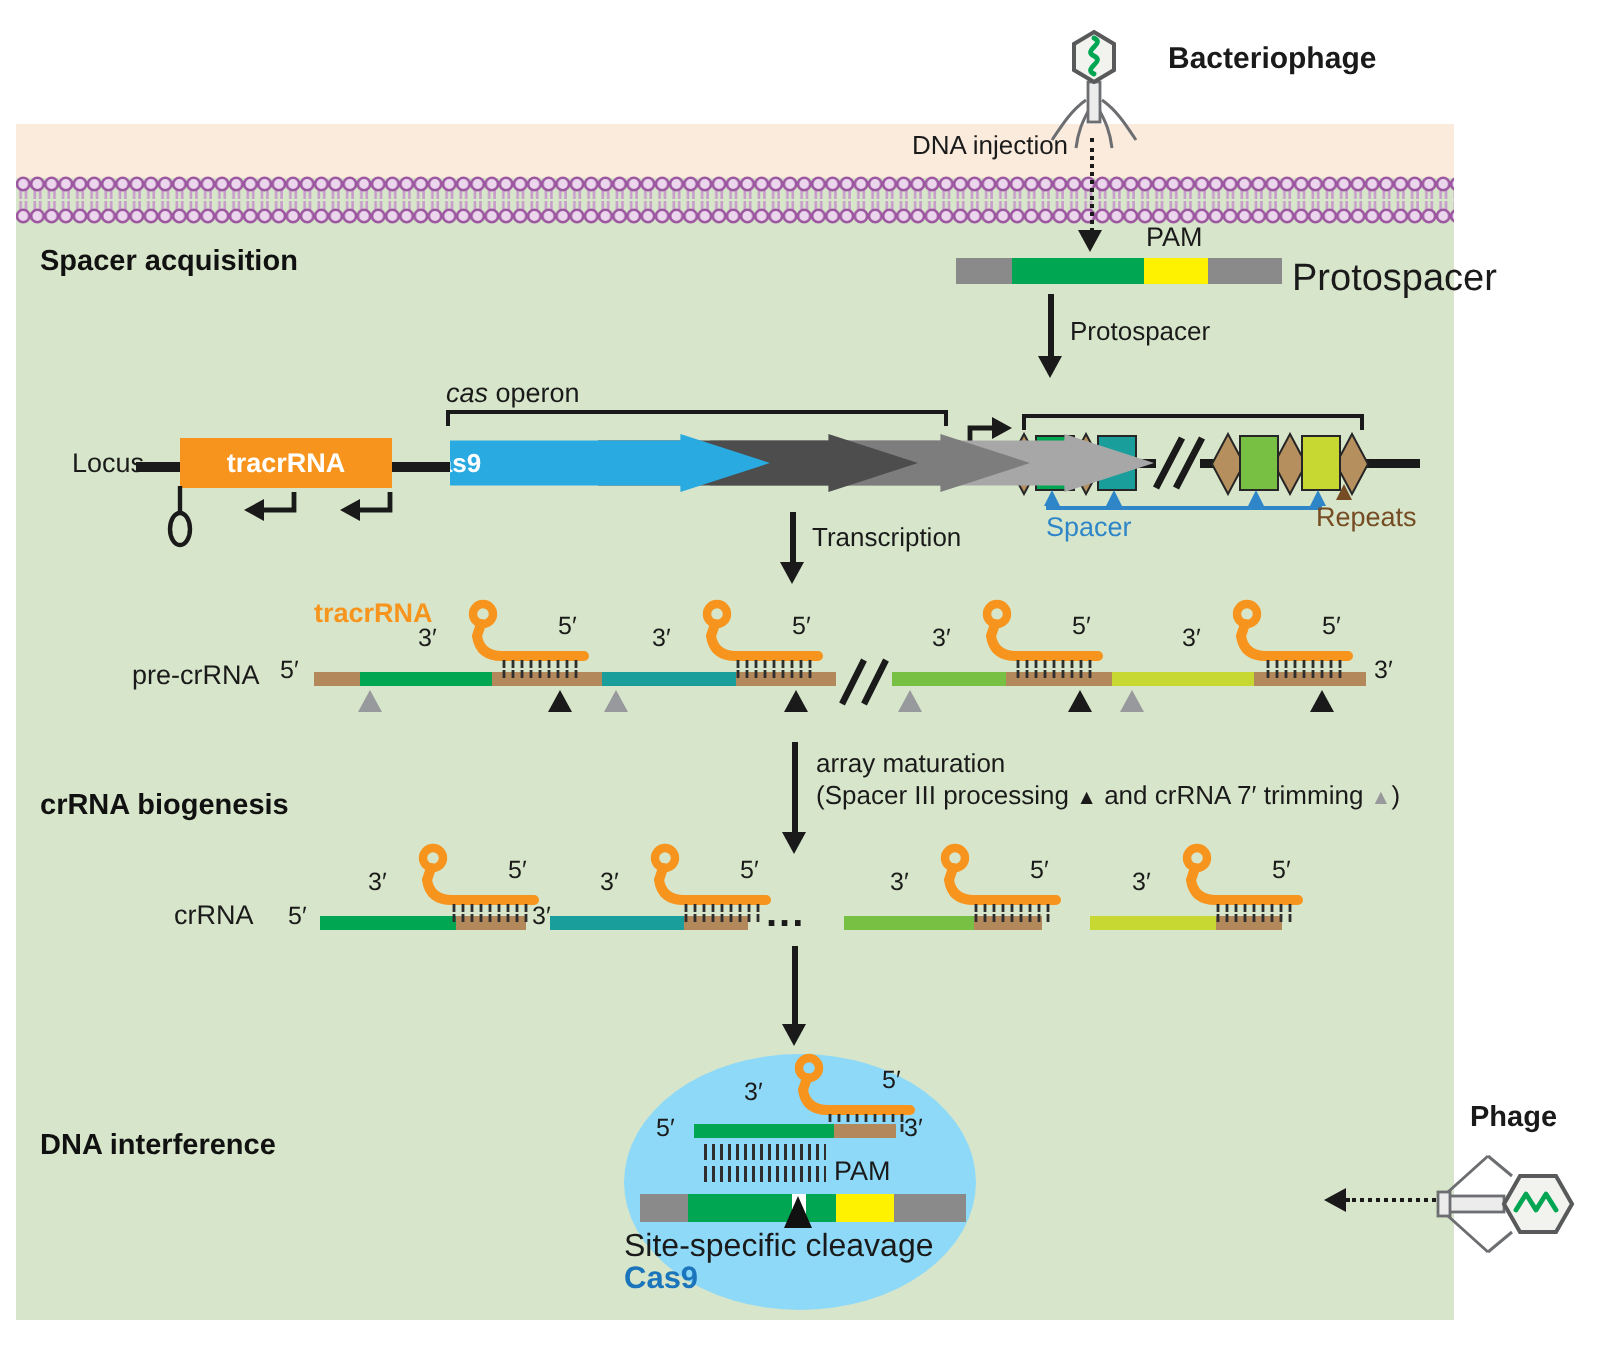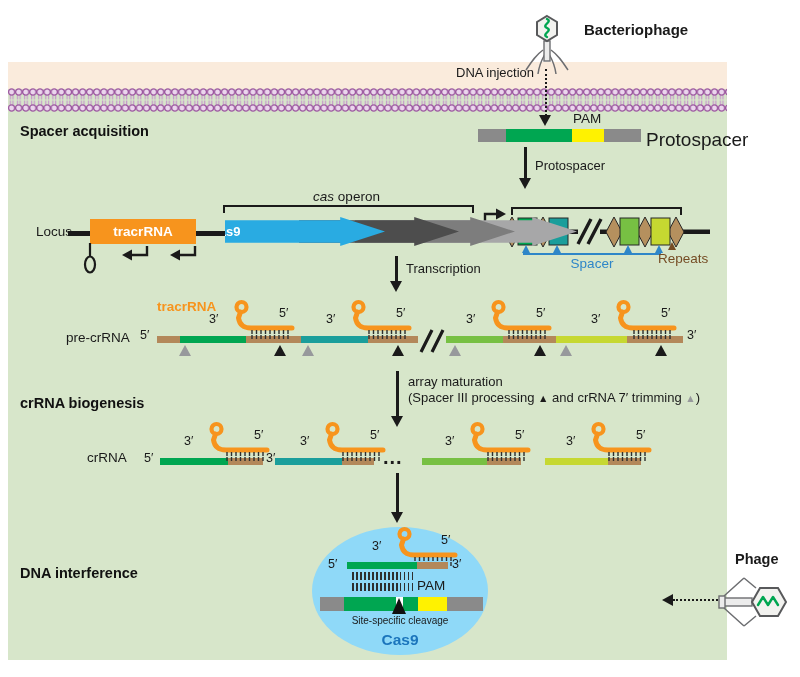--- a/index.html
+++ b/index.html
@@ -29,21 +29,21 @@
         clip-path:polygon(0 11%,72% 11%,72% 0,100% 50%,72% 100%,72% 89%,0 89%);}
   .bracket-top{position:absolute;height:6px;border-top:2.2px solid #1a1a1a;
         border-left:2.2px solid #1a1a1a;border-right:2.2px solid #1a1a1a;}
   .hp{position:absolute;width:92px;height:42px;overflow:visible;}
   .bluearr{position:absolute;width:0;height:0;border-left:4.5px solid transparent;
         border-right:4.5px solid transparent;border-bottom:8px solid #2E86C8;}
   .brownarr{position:absolute;width:0;height:0;border-left:4.5px solid transparent;
         border-right:4.5px solid transparent;border-bottom:8px solid #754C24;}
   .hashrow{position:absolute;width:61px;height:8px;
         background:repeating-linear-gradient(90deg,#2e2e2e 0 1.5px,transparent 1.5px 4px);}
-  .ctr{text-align:center;}
+  .ctr{}
 </style>
 </head>
 <body>
 
 <div id="stage">
 
   <svg width="0" height="0" style="position:absolute">
     <defs>
       <symbol id="hp-sym" viewBox="0 0 92 42" overflow="visible">
         <path d="M87,29 H46 Q35,29 33.5,19 L35.5,13" fill="none" stroke="#F7941D" stroke-width="5" stroke-linecap="round"></path>
@@ -296,21 +296,21 @@
   <div class="abs" style="left:320px;top:597px;width:163px;height:14px;">
     <div class="seg c-gray" style="left:0;width:24px;"></div>
     <div class="seg c-green" style="left:24px;width:52px;"></div>
     <div class="seg c-white" style="left:76px;width:7px;"></div>
     <div class="seg c-green" style="left:83px;width:15px;"></div>
     <div class="seg c-yellow" style="left:98px;width:29px;"></div>
     <div class="seg c-gray" style="left:127px;width:36px;"></div>
   </div>
   <div class="abs" style="left:392px;top:598px;width:0;height:0;border-left:7px solid transparent;border-right:7px solid transparent;border-bottom:16px solid #111;"></div>
 
-  <div class="lbl ctr" style="left:312px;top:615px;width:176px;font-size:10px;">Site-specific cleavage</div>
+  <div class="lbl ctr" style="left:312px;top:615px;width:176px;font-size:16px;">Site-specific cleavage</div>
   <div class="lbl b ctr" style="left:312px;top:631px;width:176px;font-size:15.5px;color:#1B75BC;">Cas9</div>
 
   <div class="abs" style="left:673px;top:599px;width:45px;height:0;border-top:2.6px dotted #1a1a1a;"></div>
   <div class="abs" style="left:662px;top:594px;width:0;height:0;border-top:6.5px solid transparent;border-bottom:6.5px solid transparent;border-right:11px solid #1a1a1a;"></div>
 
   <div class="lbl b" style="left:735px;top:551px;font-size:14.5px;">Phage</div>
   <svg class="abs" style="left:712px;top:570px;" width="88" height="64" viewBox="0 0 88 64">
     <path d="M12,26 L32,8 M32,8 L44,18" fill="none" stroke="#6d6e71" stroke-width="1.5"></path>
     <path d="M12,38 L32,56 M32,56 L44,46" fill="none" stroke="#6d6e71" stroke-width="1.5"></path>
     <rect x="12" y="28" width="28" height="8" fill="#ececec" stroke="#6d6e71" stroke-width="1.4"></rect>

